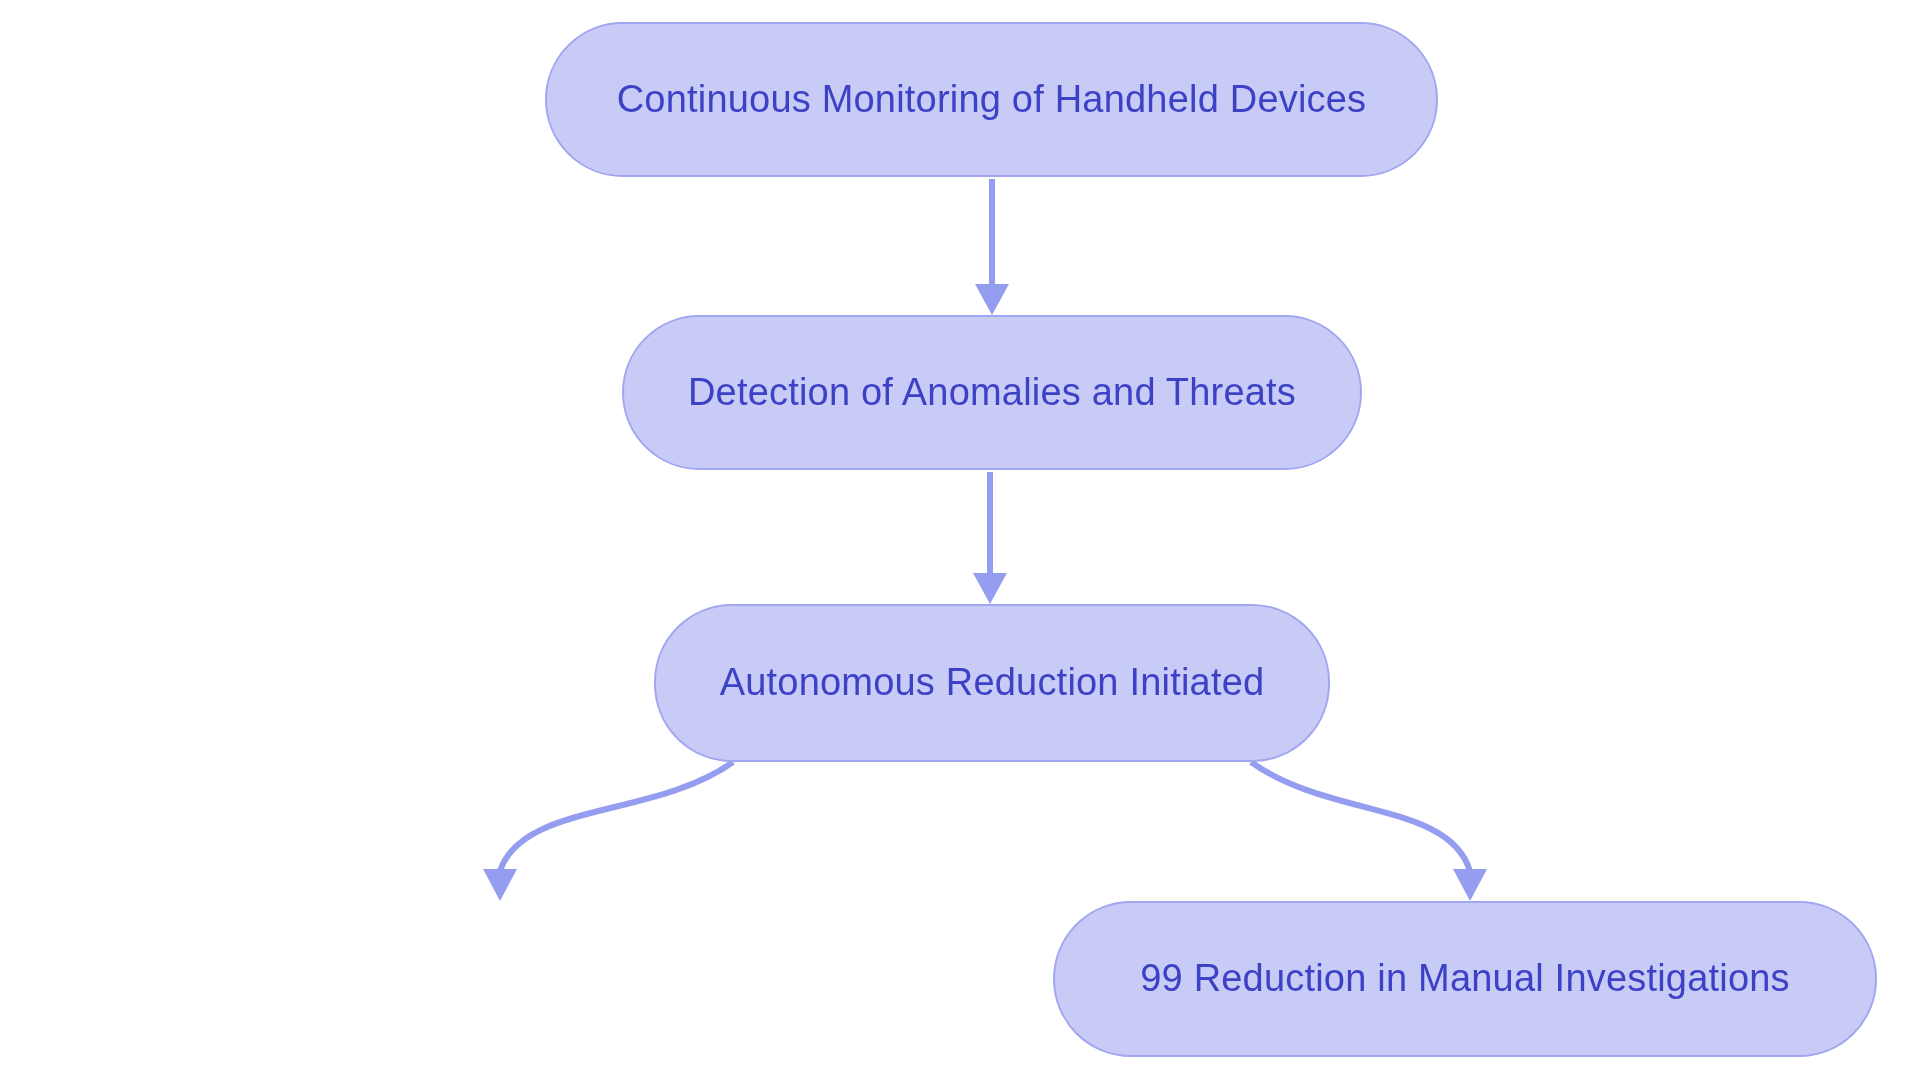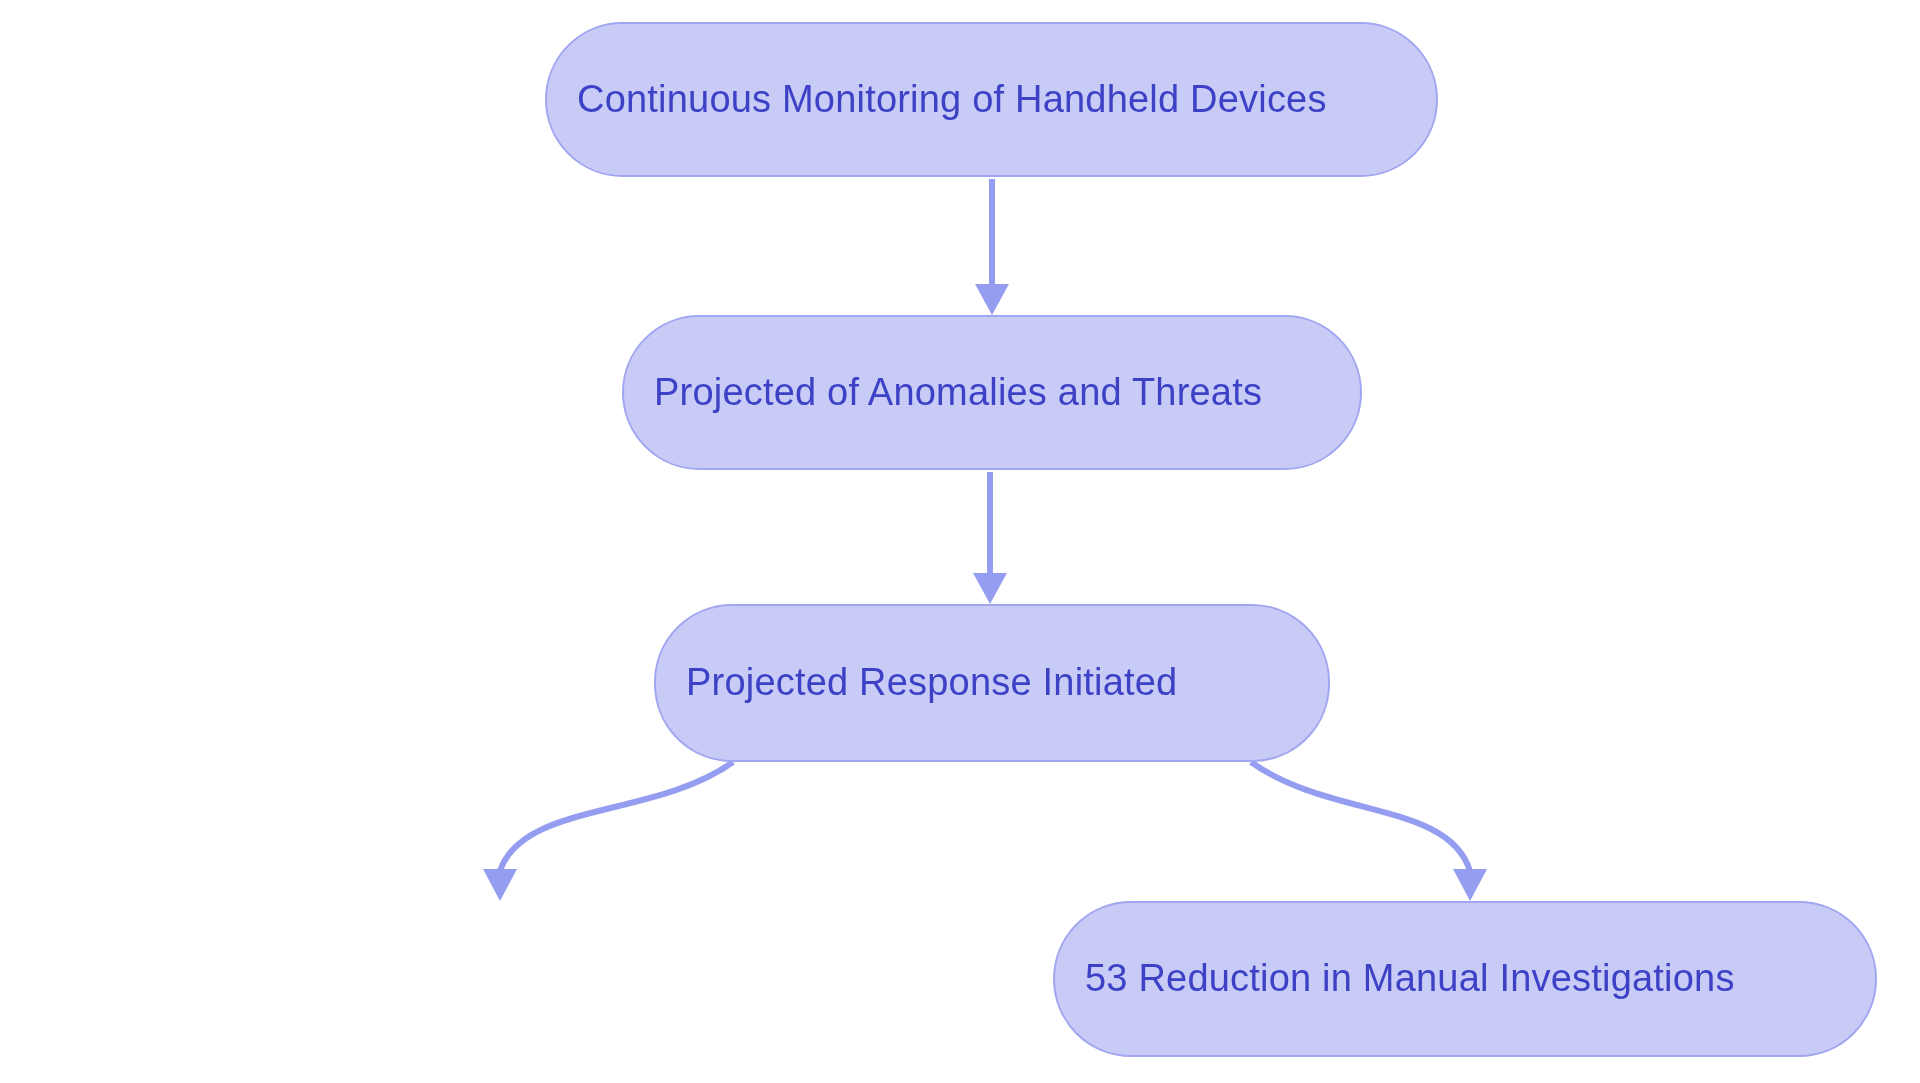--- a/index.html
+++ b/index.html
@@ -37,20 +37,21 @@
     fill: var(--arrow);
     stroke: none;
   }
   .node {
     position: absolute;
     background: var(--node-fill);
     border: 2px solid var(--node-border);
     border-radius: 78px;
     display: flex;
     align-items: center;
+    justify-content: center;
     text-align: center;
   }
   .node-label {
     color: var(--node-text);
     font-size: 38px;
     line-height: 1.15;
     letter-spacing: 0.2px;
     padding: 0 30px;
     white-space: nowrap;
   }
@@ -86,25 +87,25 @@
       <path class="edge-path" d="M 1251 762 C 1329 818, 1449 802, 1470 871"></path>
       <polygon class="edge-head" points="1453,869 1487,869 1470,901"></polygon>
     </g>
   </svg>
 
   <div class="node node-1">
     <span class="node-label">Continuous Monitoring of Handheld Devices</span>
   </div>
 
   <div class="node node-2">
-    <span class="node-label">Projected of Anomalies and Threats</span>
+    <span class="node-label">Detection of Anomalies and Threats</span>
   </div>
 
   <div class="node node-3">
-    <span class="node-label">Projected Response Initiated</span>
+    <span class="node-label">Autonomous Reduction Initiated</span>
   </div>
 
 
   <div class="node node-5">
-    <span class="node-label">53 Reduction in Manual Investigations</span>
+    <span class="node-label">99 Reduction in Manual Investigations</span>
   </div>
 
 </div>
 
 </body></html>

